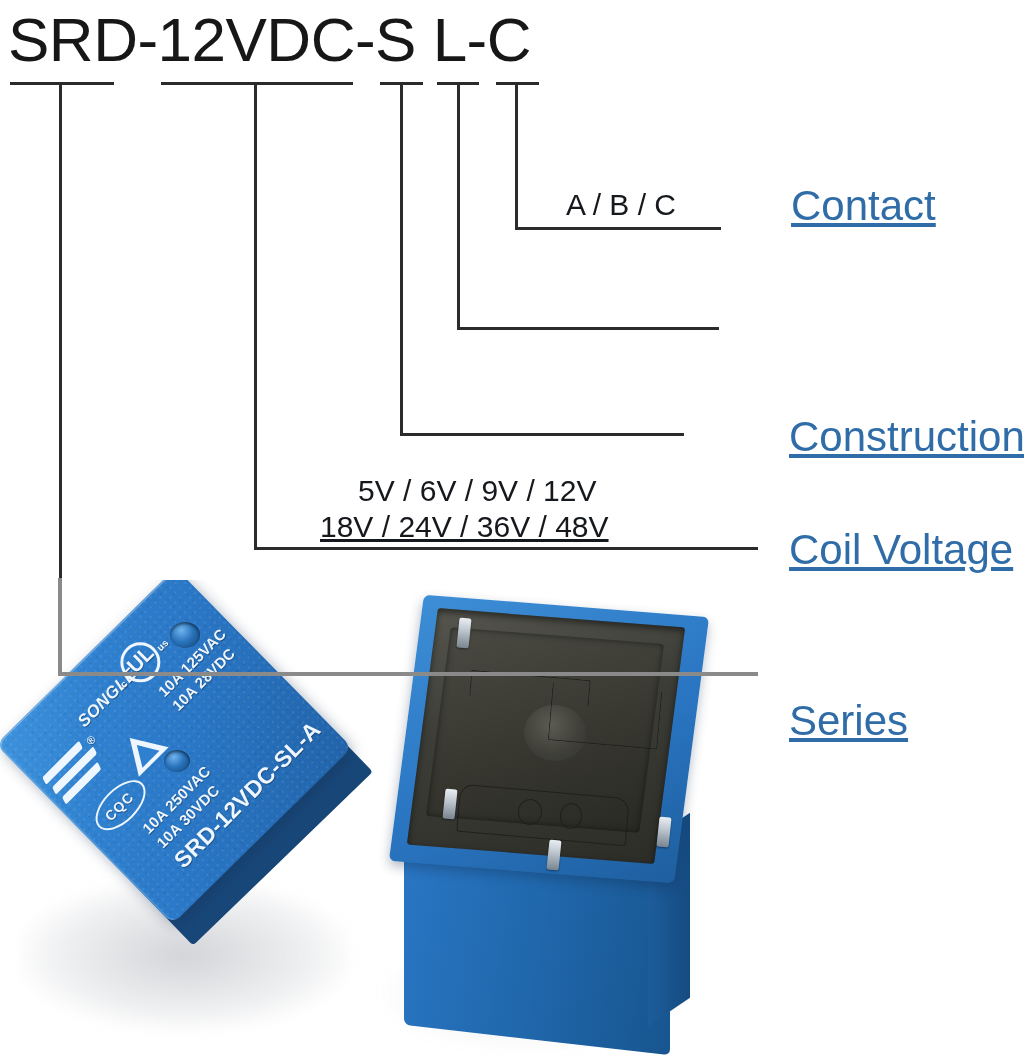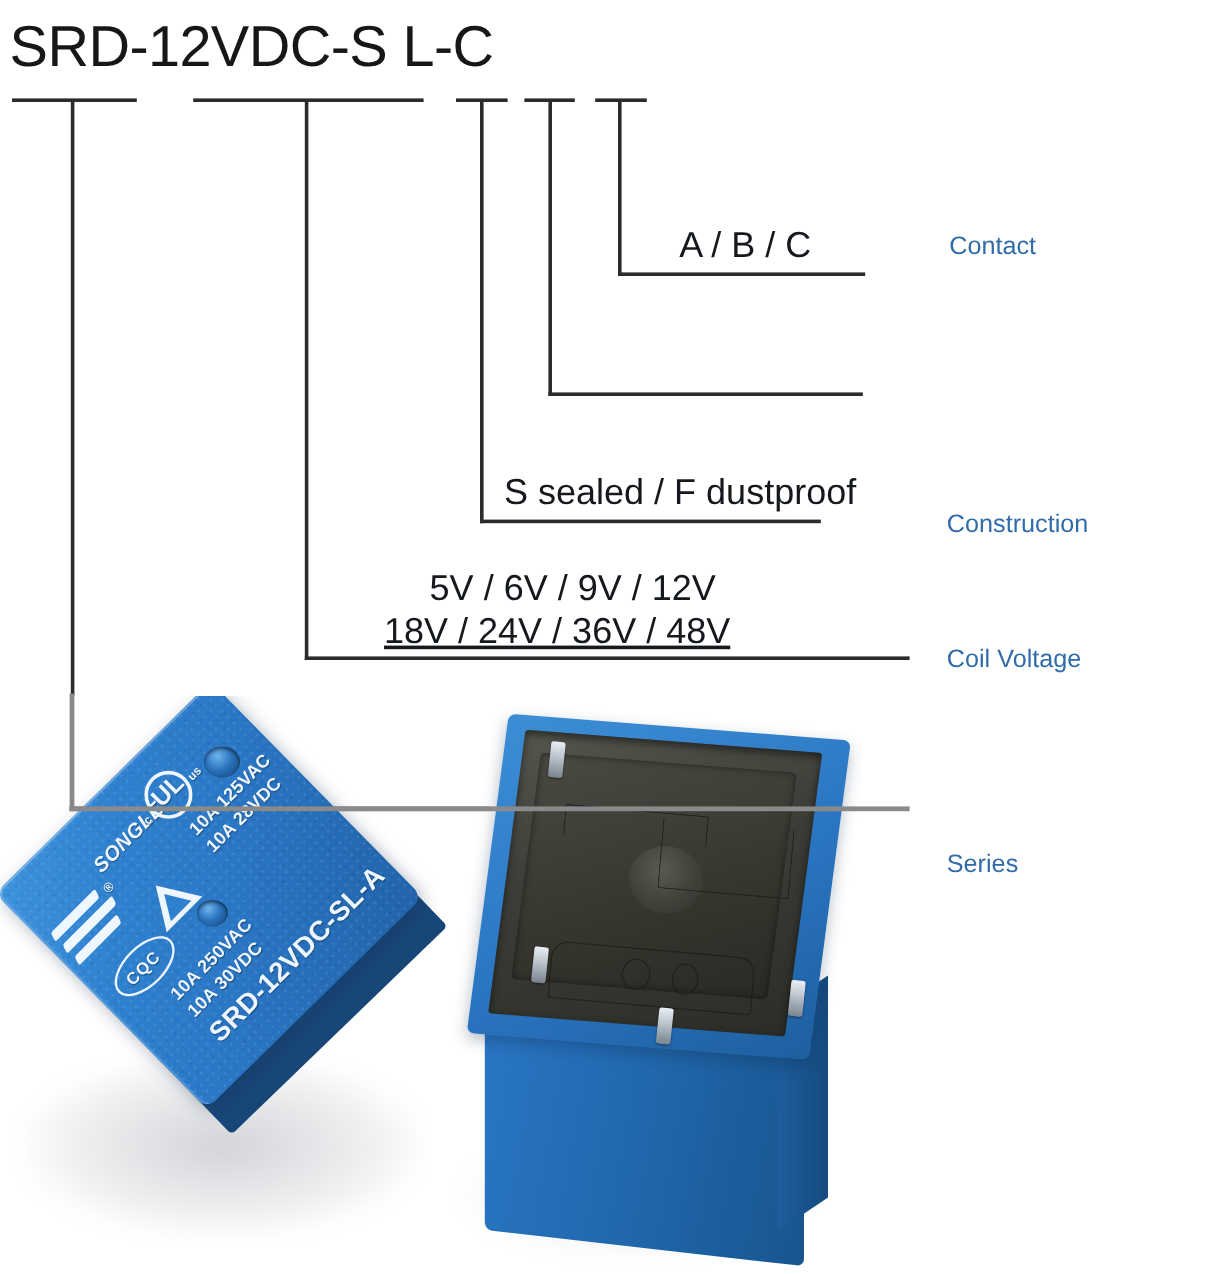--- a/index.html
+++ b/index.html
@@ -14,21 +14,21 @@
     font-family: "Liberation Sans", sans-serif;
     -webkit-font-smoothing: antialiased;
   }
 
   #stage { position: absolute; inset: 0; }
 
   
   .title {
     position: absolute;
     left: 8px; top: 8px;
-    font-size: 48px;
+    font-size: 62px;
     line-height: 64px;
     letter-spacing: -0.5px;
     color: #171717;
     white-space: pre;
     font-weight: 400;
   }
 
   
   .hline {
     position: absolute;
@@ -50,24 +50,25 @@
     line-height: 38px;
     white-space: pre;
     font-weight: 400;
   }
   .callout.center { text-align: center; }
 
   
   .bluelabel {
     position: absolute;
     color: #2f6ca8;
-    font-size: 21px;
+    font-size: 42px;
     line-height: 40px;
     white-space: pre;
     font-weight: 400;
+    text-decoration: underline;
   }
 
   
   
   
   .photo {
     position: absolute;
     left: 0; top: 580px;
     width: 760px; height: 482px;
     overflow: hidden;
@@ -318,21 +319,20 @@
   <div class="vline" style="left:254px; top:84px; height:466px;"></div>
   <div class="hline" style="left:254px; top:547px; width:504px;"></div>
 
   <div class="vline" style="left:59px; top:84px; height:496px;"></div>
   <div class="vline gray" style="left:58px; top:578px; height:98px; width:4px;"></div>
   <div class="hline gray" style="left:58px; top:672px; width:350px; height:4px;"></div>
 
   <div class="callout" style="left:566px; top:186px;">A / B / C</div>
 
 
-  <div class="callout" style="left:420px; top:392px;">S sealed / F dustproof</div>
 
   <div class="callout center" style="left:330px; top:472px;margin-left:28px;">5V / 6V / 9V / 12V</div>
   <div class="callout center" style="left:320px; top:508px;text-decoration:underline;">18V / 24V / 36V / 48V</div>
 
   <div class="bluelabel" style="left:791px; top:186px;">Contact</div>
 
 
   <div class="bluelabel" style="left:789px; top:530px;">Coil Voltage</div>
 
   <div class="bluelabel" style="left:789px; top:417px;">Construction</div>

